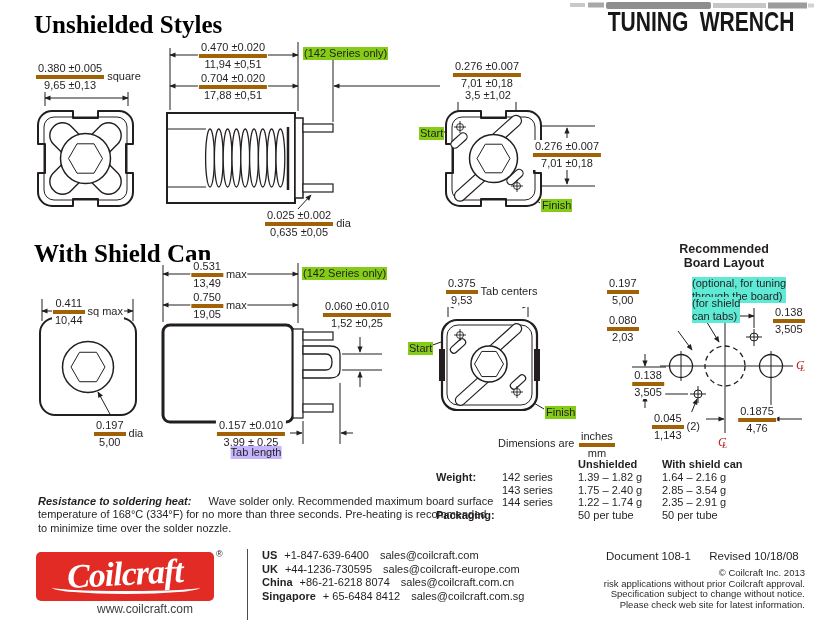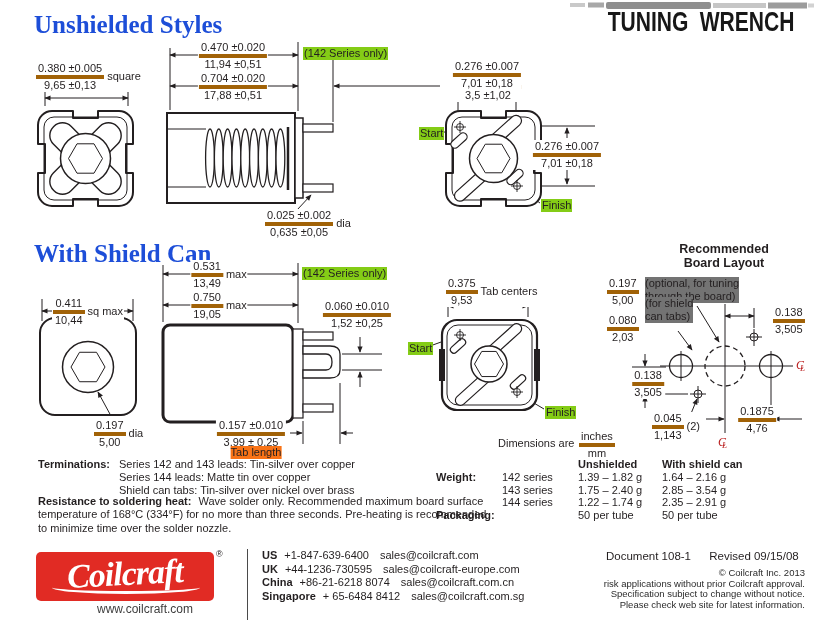--- a/index.html
+++ b/index.html
@@ -11,33 +11,33 @@
   .nobg{background:transparent;}
   .b{font-weight:bold;}
   .blk{display:block;}
   .cc{transform:translateX(-50%);}
   .dim{position:absolute;z-index:2;display:flex;align-items:center;background:#fff;
        font:11px/1.18 "Liberation Sans",sans-serif;color:#231f20;white-space:nowrap;padding:0 1px;}
   .frac{display:inline-block;text-align:center;}
   .num{display:block;border-bottom:4px solid #a16207;padding:0 2px;}
   .den{display:block;padding:0 2px;}
   .sfx{margin-left:3px;}
-  .cap{position:absolute;z-index:2;font:11px/1.2 "Liberation Sans",sans-serif;background:#f97316;white-space:nowrap;}
-  .sec-title{position:absolute;z-index:2;font:bold 25px/1 "Liberation Serif",serif;color:#1d4ed8;white-space:nowrap;}
+  .cap{position:absolute;z-index:2;font:11px/1.2 "Liberation Sans",sans-serif;background:#c4b5fd;white-space:nowrap;}
+  .sec-title{position:absolute;z-index:2;font:bold 25px/1 "Liberation Serif",serif;color:#000000;white-space:nowrap;}
   .brand{position:absolute;top:9px;right:22px;z-index:2;font:bold 27px/1 "Liberation Sans",sans-serif;
          color:#171717;letter-spacing:0;word-spacing:7px;transform:scaleX(0.78);transform-origin:100% 50%;white-space:nowrap;}
   .bl-title{position:absolute;z-index:2;font:bold 12.5px/1.15 "Liberation Sans",sans-serif;text-align:center;
             transform:translateX(-50%);white-space:nowrap;}
-  .note2{position:absolute;z-index:2;font:11px/1.18 "Liberation Sans",sans-serif;background:#737373;white-space:nowrap;}
+  .note2{position:absolute;z-index:2;font:11px/1.18 "Liberation Sans",sans-serif;background:#5eead4;white-space:nowrap;margin-left:47px;}
   .clsym{position:absolute;z-index:2;font:italic 12px "Liberation Serif",serif;color:#b91c1c;}
   .cl-l{font-size:9px;margin-left:-4px;vertical-align:-2px;display:inline-block;}
   .terms{position:absolute;left:38px;top:458px;z-index:2;display:grid;grid-template-columns:81px auto;
          font:11px/13px "Liberation Sans",sans-serif;}
   .solder{position:absolute;left:38px;top:495px;width:456px;z-index:2;font:11px/13.4px "Liberation Sans",sans-serif;}
-  .solder b{margin-right:7px;}
+  .solder b{margin-right:17px;font-style:italic;}
   .specs{position:absolute;left:436px;top:458px;z-index:2;display:grid;
          grid-template-columns:66px 76px 84px 110px;font:11px/12.8px "Liberation Sans",sans-serif;}
   .logo{position:absolute;left:36px;top:552px;width:178px;height:49px;border-radius:5px;z-index:2;
         display:flex;align-items:center;justify-content:center;}
   .logo-text{font:italic bold 34px "Liberation Serif",serif;color:#fff;letter-spacing:-1px;
              transform:rotate(-3deg);margin-top:-6px;}
   .logo-swash{position:absolute;left:16px;bottom:7px;width:148px;height:10px;
               border-bottom:3px solid #fff;border-radius:0 0 100% 100%;}
   .regmark{position:absolute;left:216px;top:549px;z-index:2;font:9px "Liberation Sans",sans-serif;}
   .site{position:absolute;left:97px;top:602px;z-index:2;font:12px "Liberation Sans",sans-serif;color:#3d3d3d;}
@@ -397,26 +397,20 @@
   <span class="clsym" style="left:718px;top:435px"><span>C</span><span class="cl-l">L</span></span>
 
   <div class="lbl nobg" style="left:497px;top:437px">Dimensions are in</div>
   <div class="dim" style="left:578px;top:430px">
     <span class="frac">
         <span class="num">inches</span>
         <span class="den">mm</span>
       </span>
   </div>
 
-  <div class="terms">
-    <div class="b" style="grid-row:1/4">Terminations:</div>
-    <div>Series 142 and 143 leads: Tin-silver over copper</div>
-    <div>Series 144 leads: Matte tin over copper</div>
-    <div>Shield can tabs: Tin-silver over nickel over brass</div>
-  </div>
   <div class="solder">
     <b>Resistance to soldering heat:</b><span>Wave solder only. Recommended maximum board surface temperature of 168°C (334°F) for no more than three seconds. Pre-heating is recommended to minimize time over the solder nozzle.</span>
   </div>
 
   <div class="specs">
     <div></div>
       <div></div>
     <div class="b">Unshielded</div>
     <div class="b">With shield can</div>
 
@@ -451,21 +445,21 @@
 
   <div class="contacts">
     <div class="crow"><b>US</b><span class="ph">+1-847-639-6400</span><span class="em">sales@coilcraft.com</span></div>
     <div class="crow"><b>UK</b><span class="ph">+44-1236-730595</span><span class="em">sales@coilcraft-europe.com</span></div>
     <div class="crow"><b>China</b><span class="ph">+86-21-6218 8074</span><span class="em">sales@coilcraft.com.cn</span></div>
     <div class="crow"><b>Singapore</b><span class="ph">+ 65-6484 8412</span><span class="em">sales@coilcraft.com.sg</span></div>
   </div>
 
   <div class="docline">
     <span>Document 108-1</span>
-    <span class="rev">Revised 09/15/08</span>
+    <span class="rev">Revised 10/18/08</span>
   </div>
   <div class="fine">
     <div>© Coilcraft Inc. 2013</div>
     <div>risk applications without prior Coilcraft approval.</div>
     <div>Specification subject to change without notice.</div>
     <div>Please check web site for latest information.</div>
   </div>
 
 </div>
 

